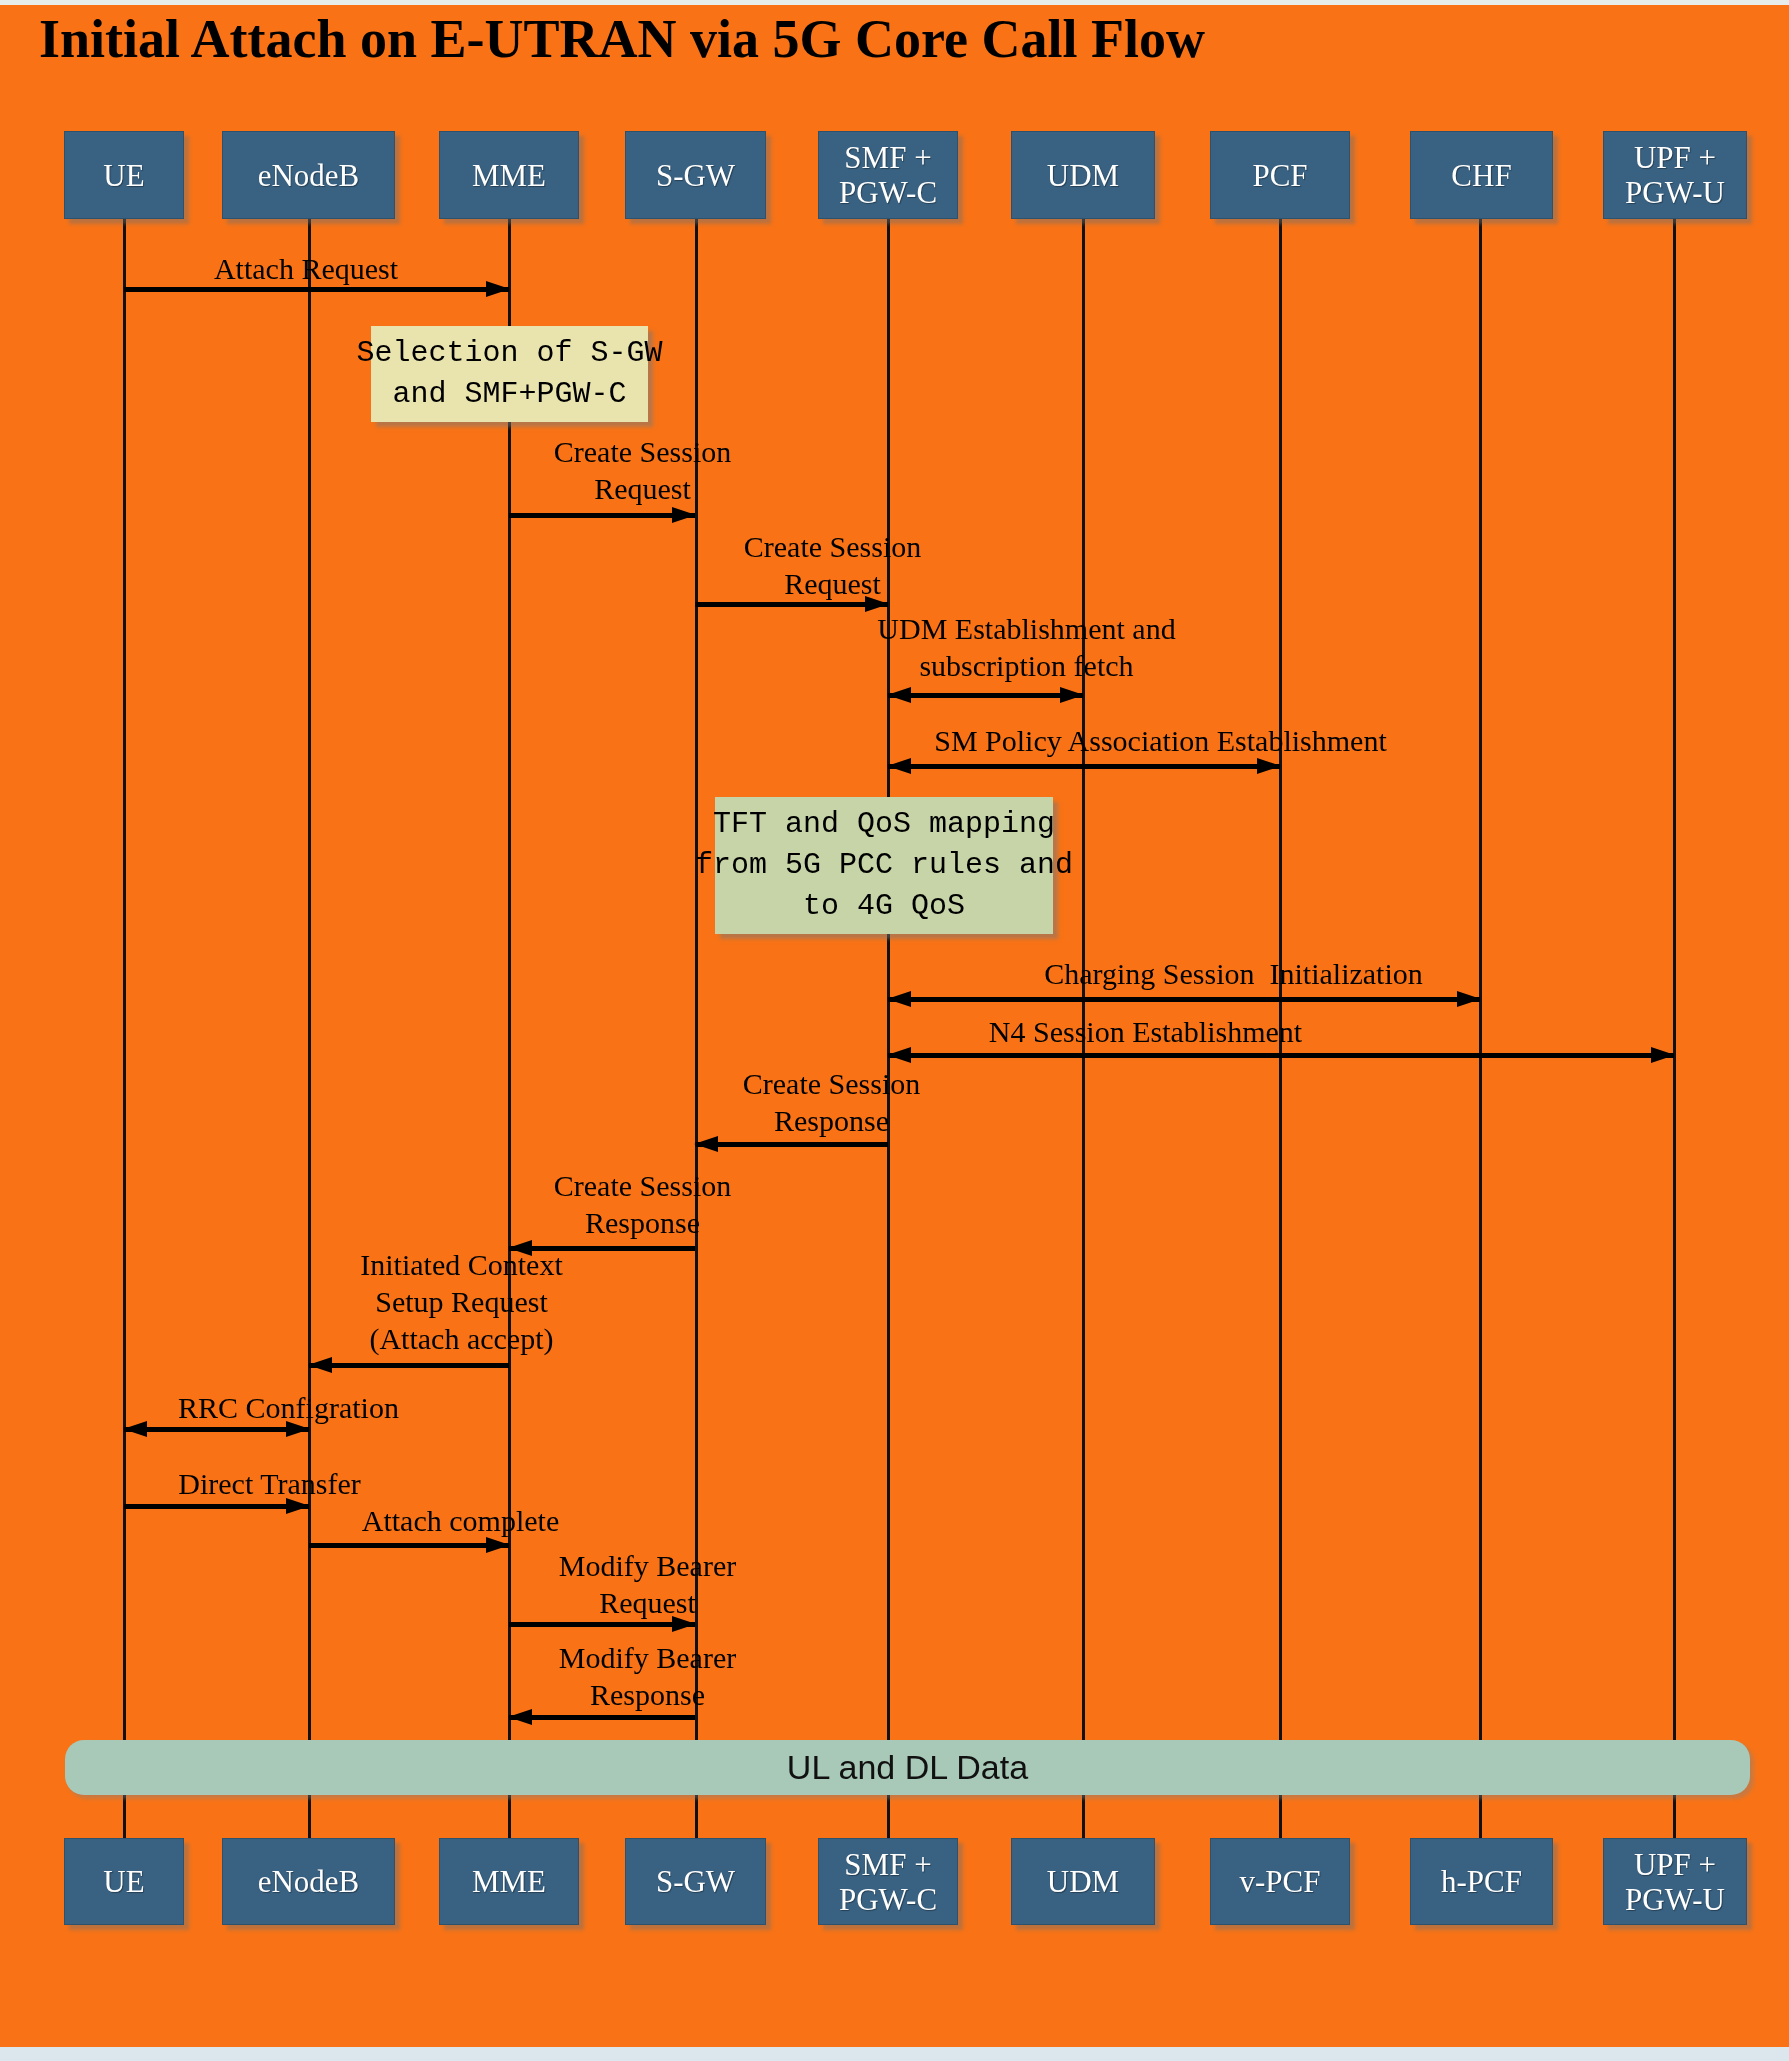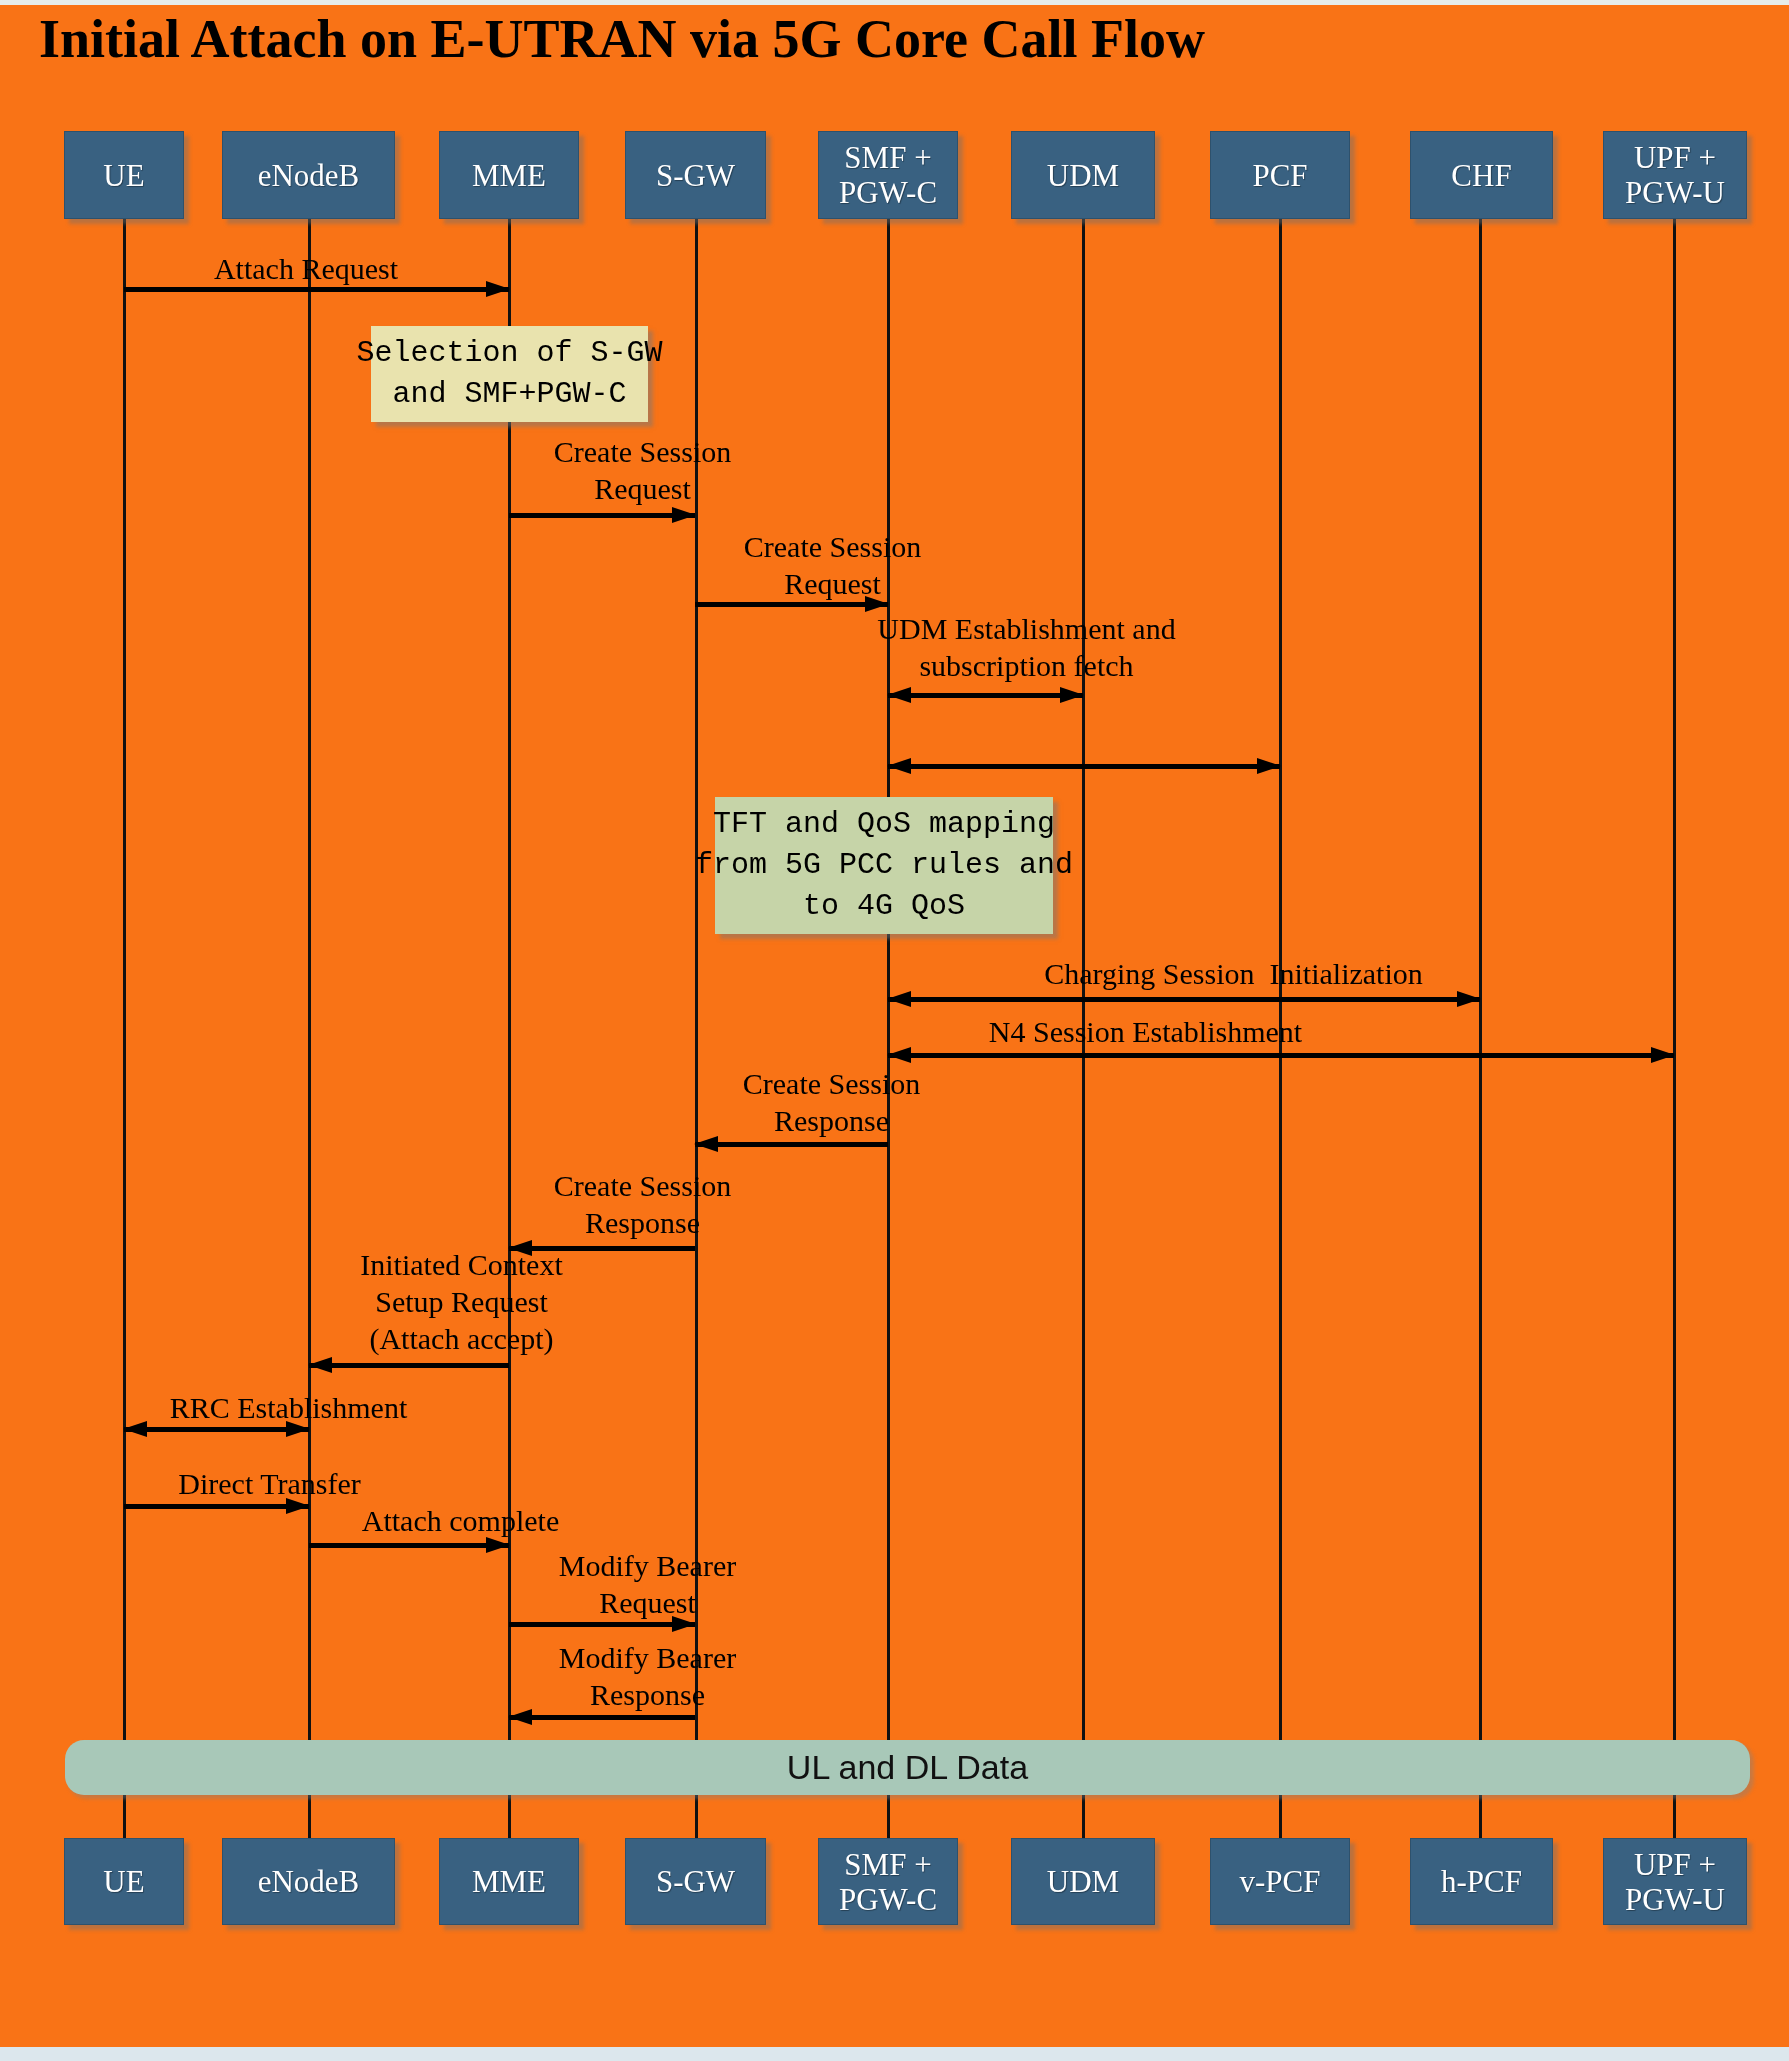--- a/index.html
+++ b/index.html
@@ -97,41 +97,44 @@
       <div class="msg-line">Request</div>
     </div>
   <div class="msg" style="left:606px;top:528px;width:373px">
       <div class="msg-line">Create Session</div>
       <div class="msg-line">Request</div>
     </div>
   <div class="msg" style="left:800px;top:610px;width:373px">
       <div class="msg-line">UDM Establishment and</div>
       <div class="msg-line">subscription fetch</div>
     </div>
+  <div class="msg" style="left:841px;top:722px;width:559px">
+      <div class="msg-line">SM Policy Association Establishment</div>
+    </div>
   <div class="msg" style="left:914px;top:955px;width:559px">
       <div class="msg-line">Charging Session  Initialization</div>
     </div>
   <div class="msg" style="left:826px;top:1013px;width:559px">
       <div class="msg-line">N4 Session Establishment</div>
     </div>
   <div class="msg" style="left:605px;top:1065px;width:373px">
       <div class="msg-line">Create Session</div>
       <div class="msg-line">Response</div>
     </div>
   <div class="msg" style="left:416px;top:1167px;width:373px">
       <div class="msg-line">Create Session</div>
       <div class="msg-line">Response</div>
     </div>
   <div class="msg" style="left:235px;top:1246px;width:373px">
       <div class="msg-line">Initiated Context</div>
       <div class="msg-line">Setup Request</div>
       <div class="msg-line">(Attach accept)</div>
     </div>
   <div class="msg" style="left:62px;top:1389px;width:373px">
-      <div class="msg-line">RRC Establishment</div>
+      <div class="msg-line">RRC Configration</div>
     </div>
   <div class="msg" style="left:43px;top:1465px;width:373px">
       <div class="msg-line">Direct Transfer</div>
     </div>
   <div class="msg" style="left:234px;top:1502px;width:373px">
       <div class="msg-line">Attach complete</div>
     </div>
   <div class="msg" style="left:421px;top:1547px;width:373px">
       <div class="msg-line">Modify Bearer</div>
       <div class="msg-line">Request</div>

